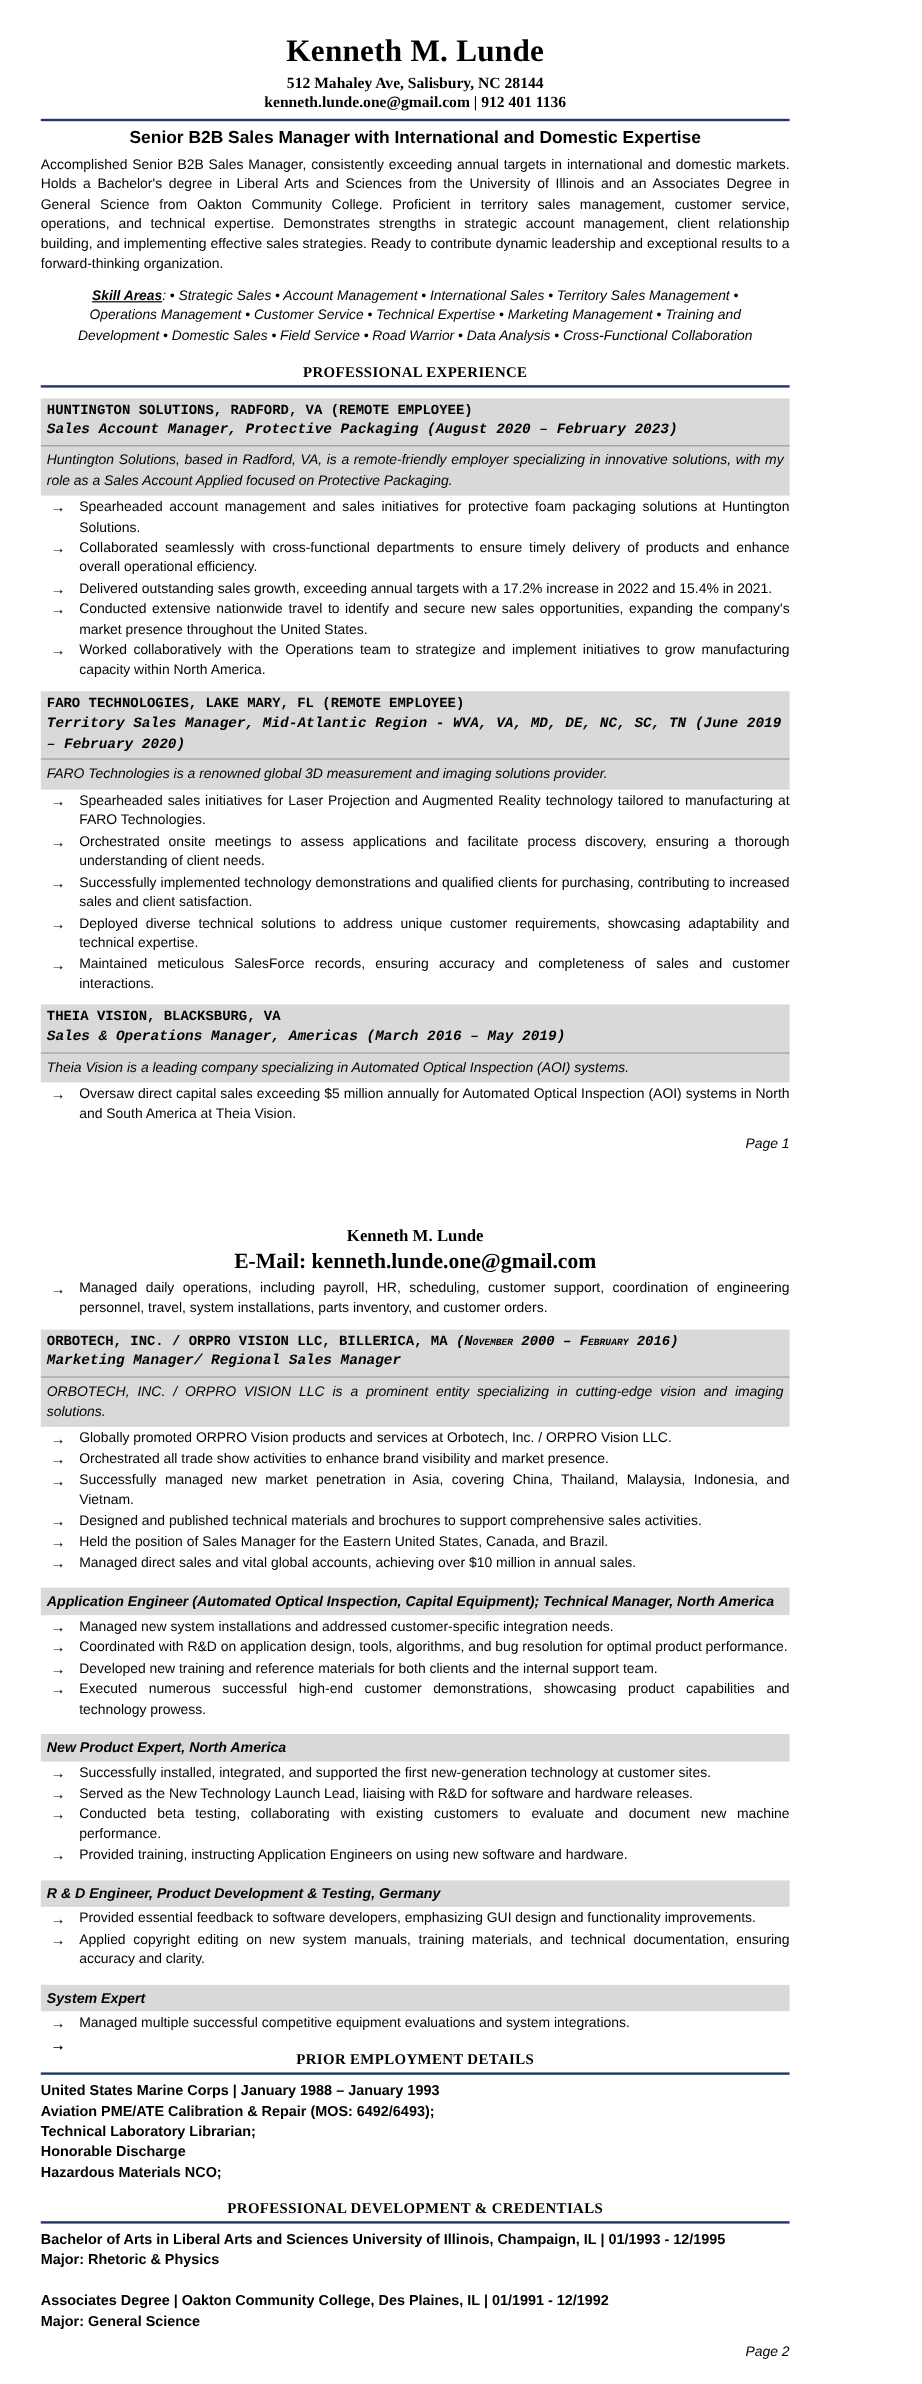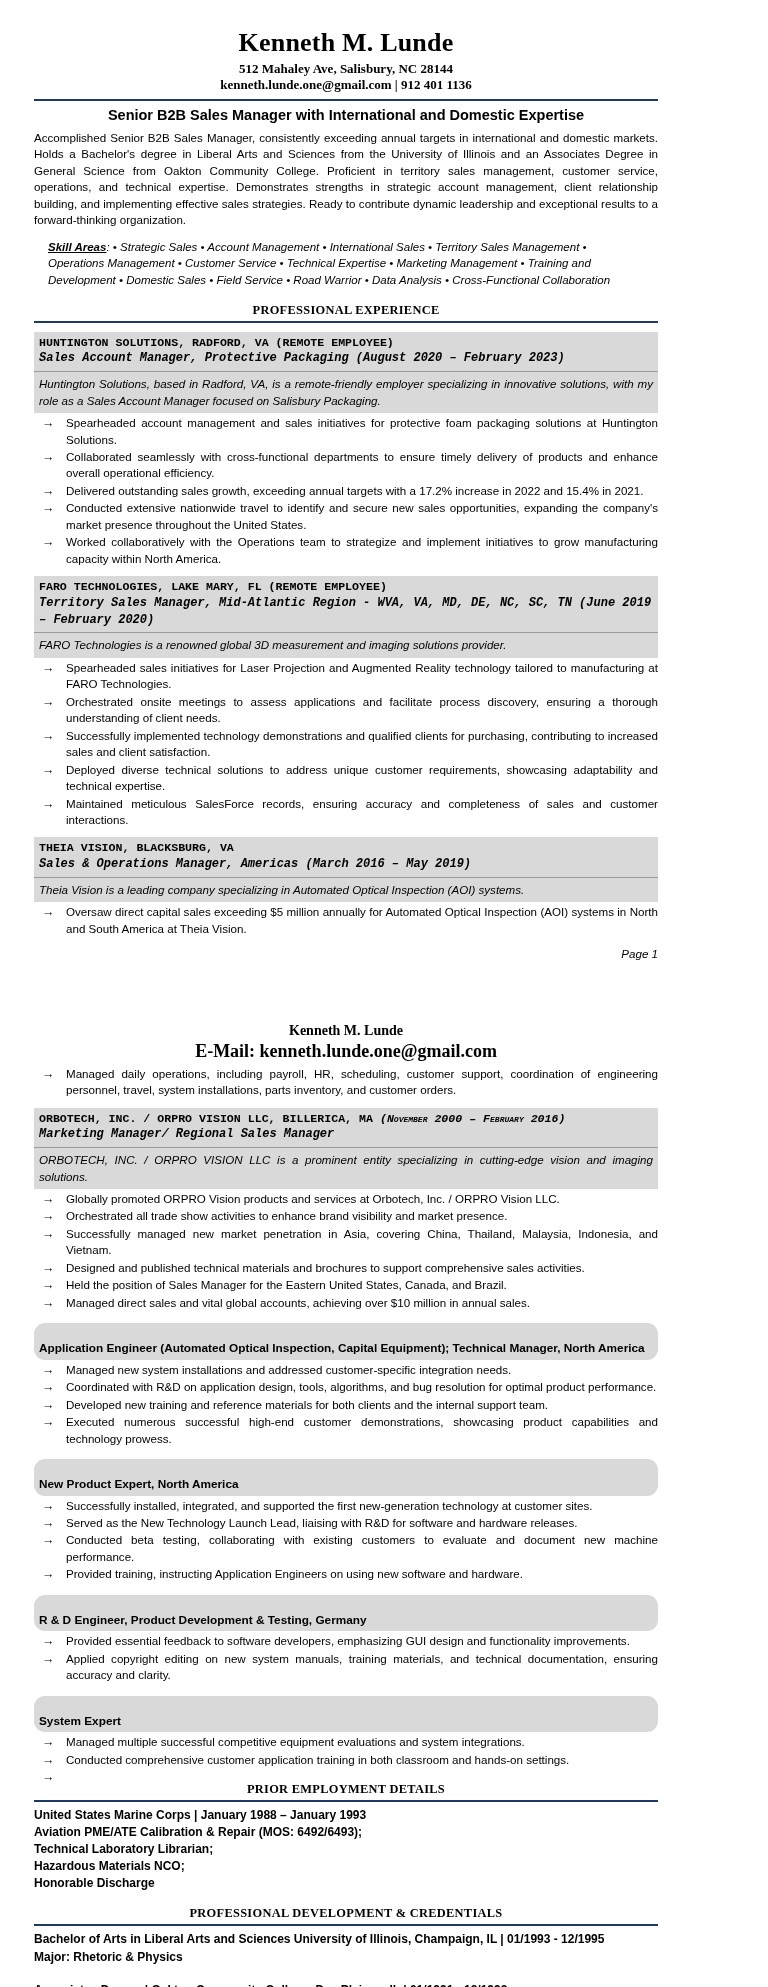--- a/index.html
+++ b/index.html
@@ -68,20 +68,21 @@
     font-size: 11.6px;
     line-height: 1.42;
     text-align: justify;
     margin: 0 0 10px 0;
   }
 
   .skills {
     font-size: 11.5px;
     line-height: 1.45;
     font-style: italic;
+    text-align: center;
     margin: 0 14px 6px 14px;
   }
   .skills-label {
     font-weight: bold;
     font-style: italic;
     text-decoration: underline;
   }
 
   .section-title {
     text-align: center;
@@ -116,25 +117,25 @@
     border-top: 1.5px solid #9a9a9a;
     font-style: italic;
     font-size: 11.6px;
     line-height: 1.42;
     padding: 4px 5px 4px 5px;
     text-align: justify;
   }
   .sub-head {
     background: #d9d9d9;
     font-weight: bold;
+    font-style: italic;
     font-size: 11.8px;
-    padding: 17px 5px 3px 5px;
+    padding: 3px 5px 3px 5px;
     margin-top: 12px;
     line-height: 1.4;
-    border-radius: 11px;
   }
 
   ul.bullets {
     list-style: none;
     margin: 2px 0 0 0;
     padding: 0;
   }
   ul.bullets li {
     position: relative;
     padding-left: 32px;
@@ -210,21 +211,21 @@
   </div>
 
   <div class="section-title">PROFESSIONAL EXPERIENCE</div>
   <hr class="rule-blue-thin">
 
   <div class="job">
     <div class="job-head">
       <div class="job-company">HUNTINGTON SOLUTIONS, RADFORD, VA (REMOTE EMPLOYEE)</div>
       <div class="job-title">Sales Account Manager, Protective Packaging (August 2020 – February 2023)</div>
     </div>
-    <div class="job-desc">Huntington Solutions, based in Radford, VA, is a remote-friendly employer specializing in innovative solutions, with my role as a Sales Account Manager focused on Salisbury Packaging.</div>
+    <div class="job-desc">Huntington Solutions, based in Radford, VA, is a remote-friendly employer specializing in innovative solutions, with my role as a Sales Account Applied focused on Protective Packaging.</div>
     <ul class="bullets">
       <li><span class="arrow">→</span><span>Spearheaded account management and sales initiatives for protective foam packaging solutions at Huntington Solutions.</span></li>
       <li><span class="arrow">→</span><span>Collaborated seamlessly with cross-functional departments to ensure timely delivery of products and enhance overall operational efficiency.</span></li>
       <li><span class="arrow">→</span><span>Delivered outstanding sales growth, exceeding annual targets with a 17.2% increase in 2022 and 15.4% in 2021.</span></li>
       <li><span class="arrow">→</span><span>Conducted extensive nationwide travel to identify and secure new sales opportunities, expanding the company's market presence throughout the United States.</span></li>
       <li><span class="arrow">→</span><span>Worked collaboratively with the Operations team to strategize and implement initiatives to grow manufacturing capacity within North America.</span></li>
     </ul>
   </div>
 
   <div class="job">
@@ -310,33 +311,33 @@
     <ul class="bullets">
       <li><span class="arrow">→</span><span>Provided essential feedback to software developers, emphasizing GUI design and functionality improvements.</span></li>
       <li><span class="arrow">→</span><span>Applied copyright editing on new system manuals, training materials, and technical documentation, ensuring accuracy and clarity.</span></li>
     </ul>
   </div>
 
   <div>
     <div class="sub-head">System Expert</div>
     <ul class="bullets">
       <li><span class="arrow">→</span><span>Managed multiple successful competitive equipment evaluations and system integrations.</span></li>
-      <li><span class="arrow">→</span><span>Conducted comprehensive customer application training in both classroom and hands-on settings.</span></li>
+      <li><span class="arrow">→</span></li>
       <li><span class="arrow">→</span></li>
     </ul>
   </div>
 
   <div class="section-title">PRIOR EMPLOYMENT DETAILS</div>
   <hr class="rule-blue-thin">
   <div class="block-lines">
     <div>United States Marine Corps | January 1988 – January 1993</div>
     <div>Aviation PME/ATE Calibration &amp; Repair (MOS: 6492/6493);</div>
     <div>Technical Laboratory Librarian;</div>
+    <div>Honorable Discharge</div>
     <div>Hazardous Materials NCO;</div>
-    <div>Honorable Discharge</div>
   </div>
 
   <div class="section-title">PROFESSIONAL DEVELOPMENT &amp; CREDENTIALS</div>
   <hr class="rule-blue-thin">
   <div class="edu-block">
     <div>Bachelor of Arts in Liberal Arts and Sciences University of Illinois, Champaign, IL | 01/1993 - 12/1995</div>
     <div>Major: Rhetoric &amp; Physics</div>
   </div>
   <div class="edu-gap"></div>
   <div class="edu-block">

